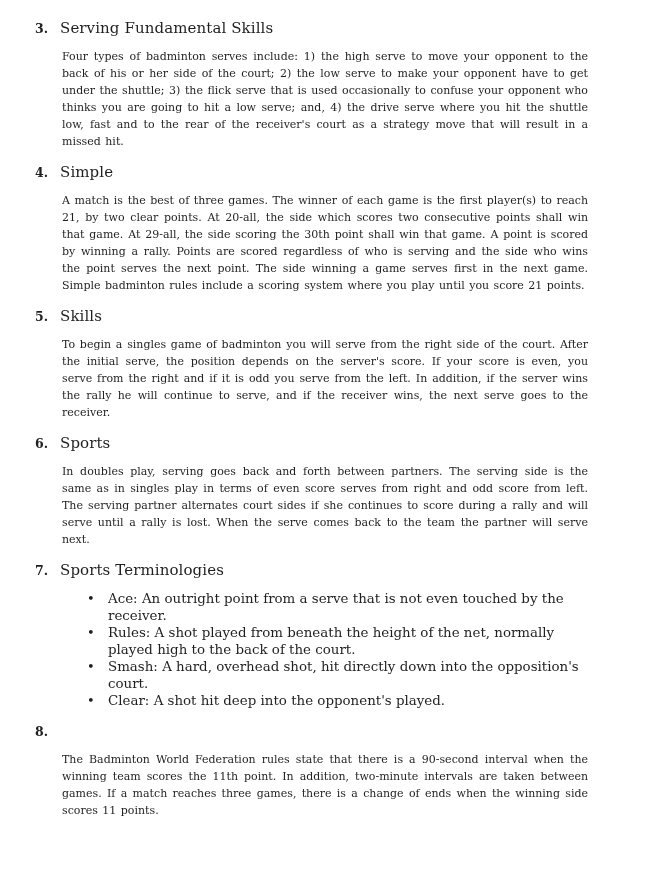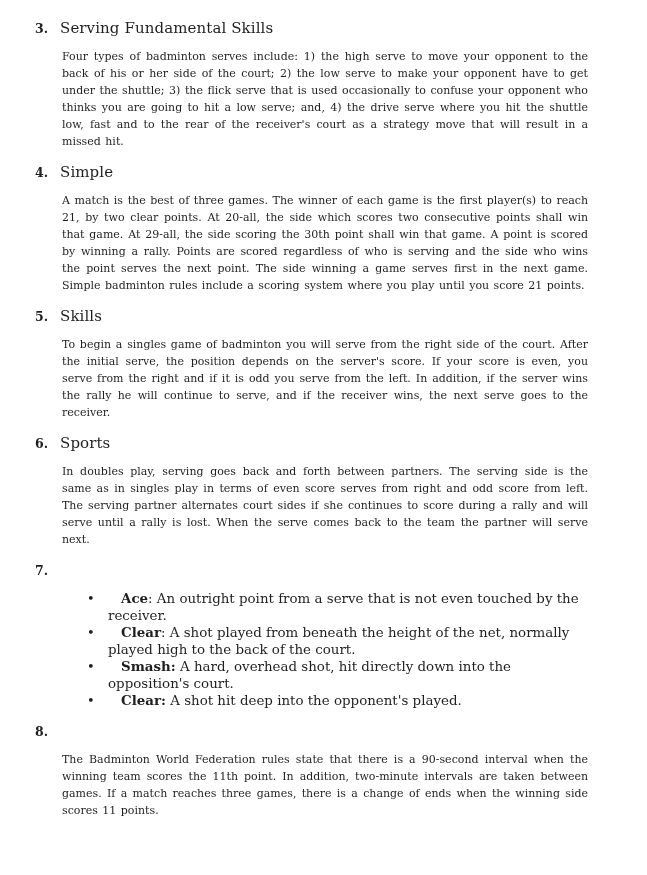--- a/index.html
+++ b/index.html
@@ -53,21 +53,21 @@
     font-size: 13.4px;
     line-height: 17px;
     text-align: left;
   }
   .bullet-glyph {
     position: absolute;
     left: -21px;
     top: 0;
     font-size: 13px;
   }
-  .term-name { font-weight: bold; margin-left: 13px; }
+  .term-name { font-weight: normal; }
 </style>
 </head>
 <body>
 
 <div class="page">
 
   <div class="section">
     <div class="sec-head">
       <span class="sec-num">3.</span>
       <span class="sec-title">Serving Fundamental Skills</span>
@@ -95,27 +95,28 @@
     <div class="sec-head">
       <span class="sec-num">6.</span>
       <span class="sec-title">Sports</span>
     </div>
     <p class="sec-body">In doubles play, serving goes back and forth between partners. The serving side is the same as in singles play in terms of even score serves from right and odd score from left. The serving partner alternates court sides if she continues to score during a rally and will serve until a rally is lost. When the serve comes back to the team the partner will serve next.</p>
   </div>
 
   <div class="section">
     <div class="sec-head">
       <span class="sec-num">7.</span>
+      <span class="sec-title">Sports Terminologies</span>
     </div>
     <ul class="term-list">
       <li class="term-item">
         <span class="bullet-glyph">•</span><span class="term-name">Ace</span><span>:</span> <span>An outright point from a serve that is not even touched by the receiver.</span>
       </li>
       <li class="term-item">
-        <span class="bullet-glyph">•</span><span class="term-name">Clear</span><span>:</span> <span>A shot played from beneath the height of the net, normally played high to the back of the court.</span>
+        <span class="bullet-glyph">•</span><span class="term-name">Rules</span><span>:</span> <span>A shot played from beneath the height of the net, normally played high to the back of the court.</span>
       </li>
       <li class="term-item">
         <span class="bullet-glyph">•</span><span class="term-name">Smash:</span><span></span> <span>A hard, overhead shot, hit directly down into the opposition's court.</span>
       </li>
       <li class="term-item">
         <span class="bullet-glyph">•</span><span class="term-name">Clear:</span><span></span> <span>A shot hit deep into the opponent's played.</span>
       </li>
     </ul>
   </div>
 

